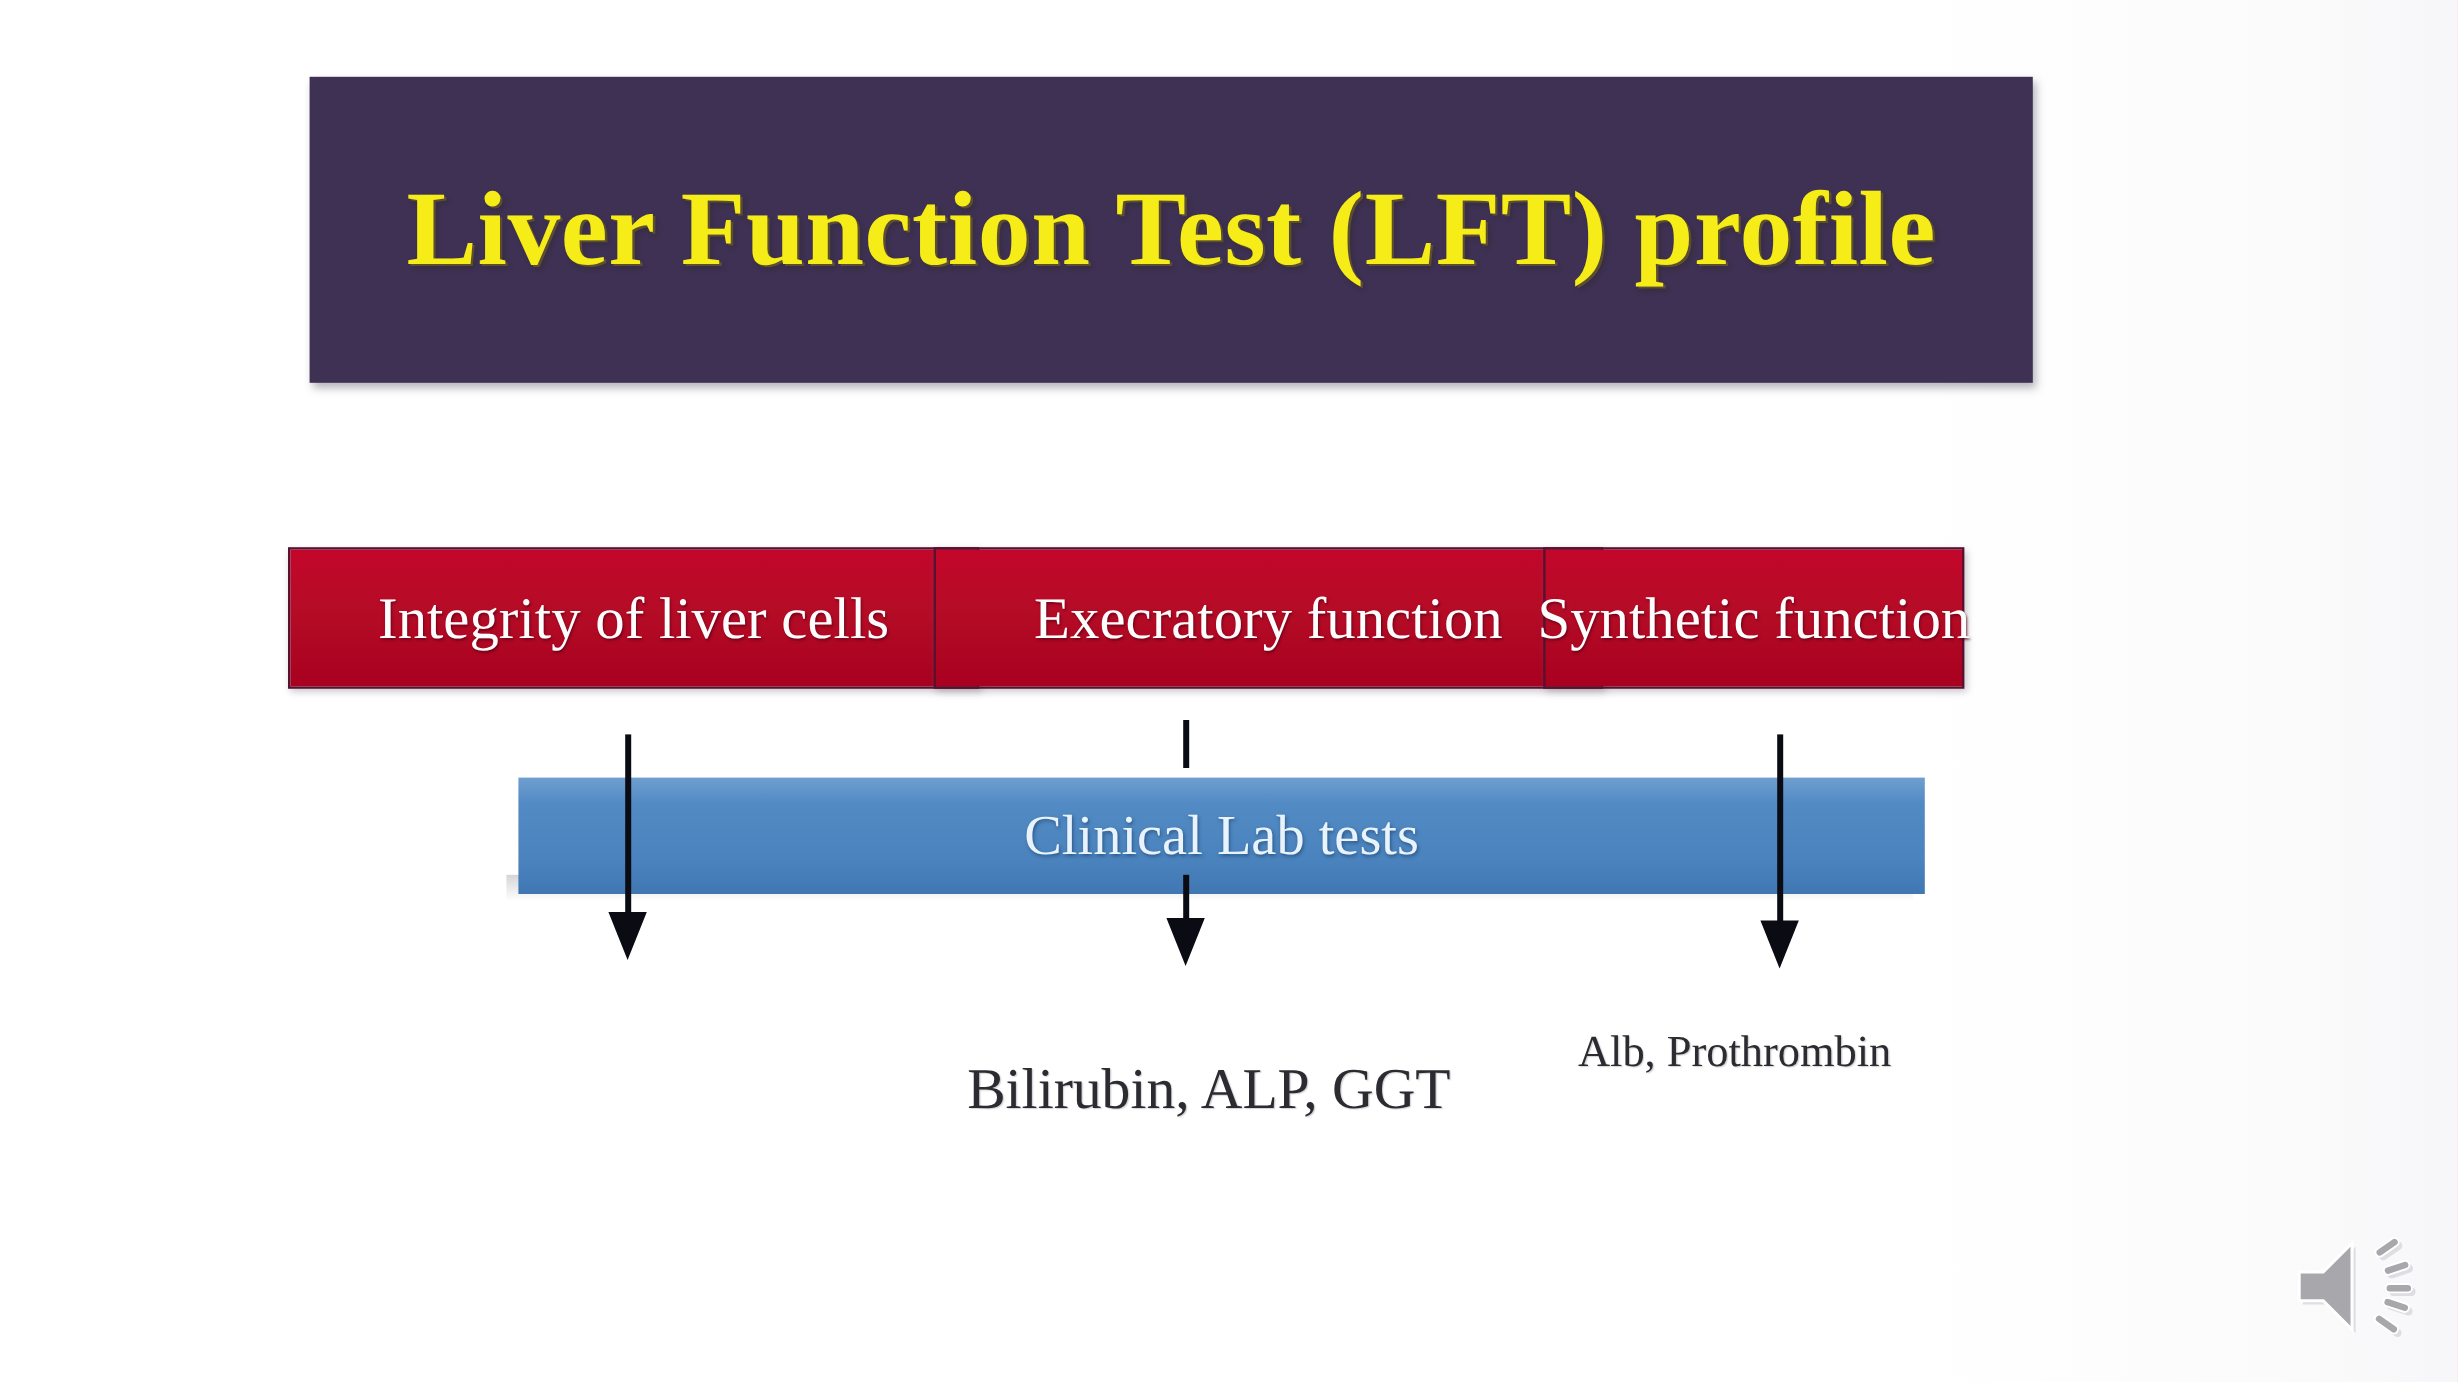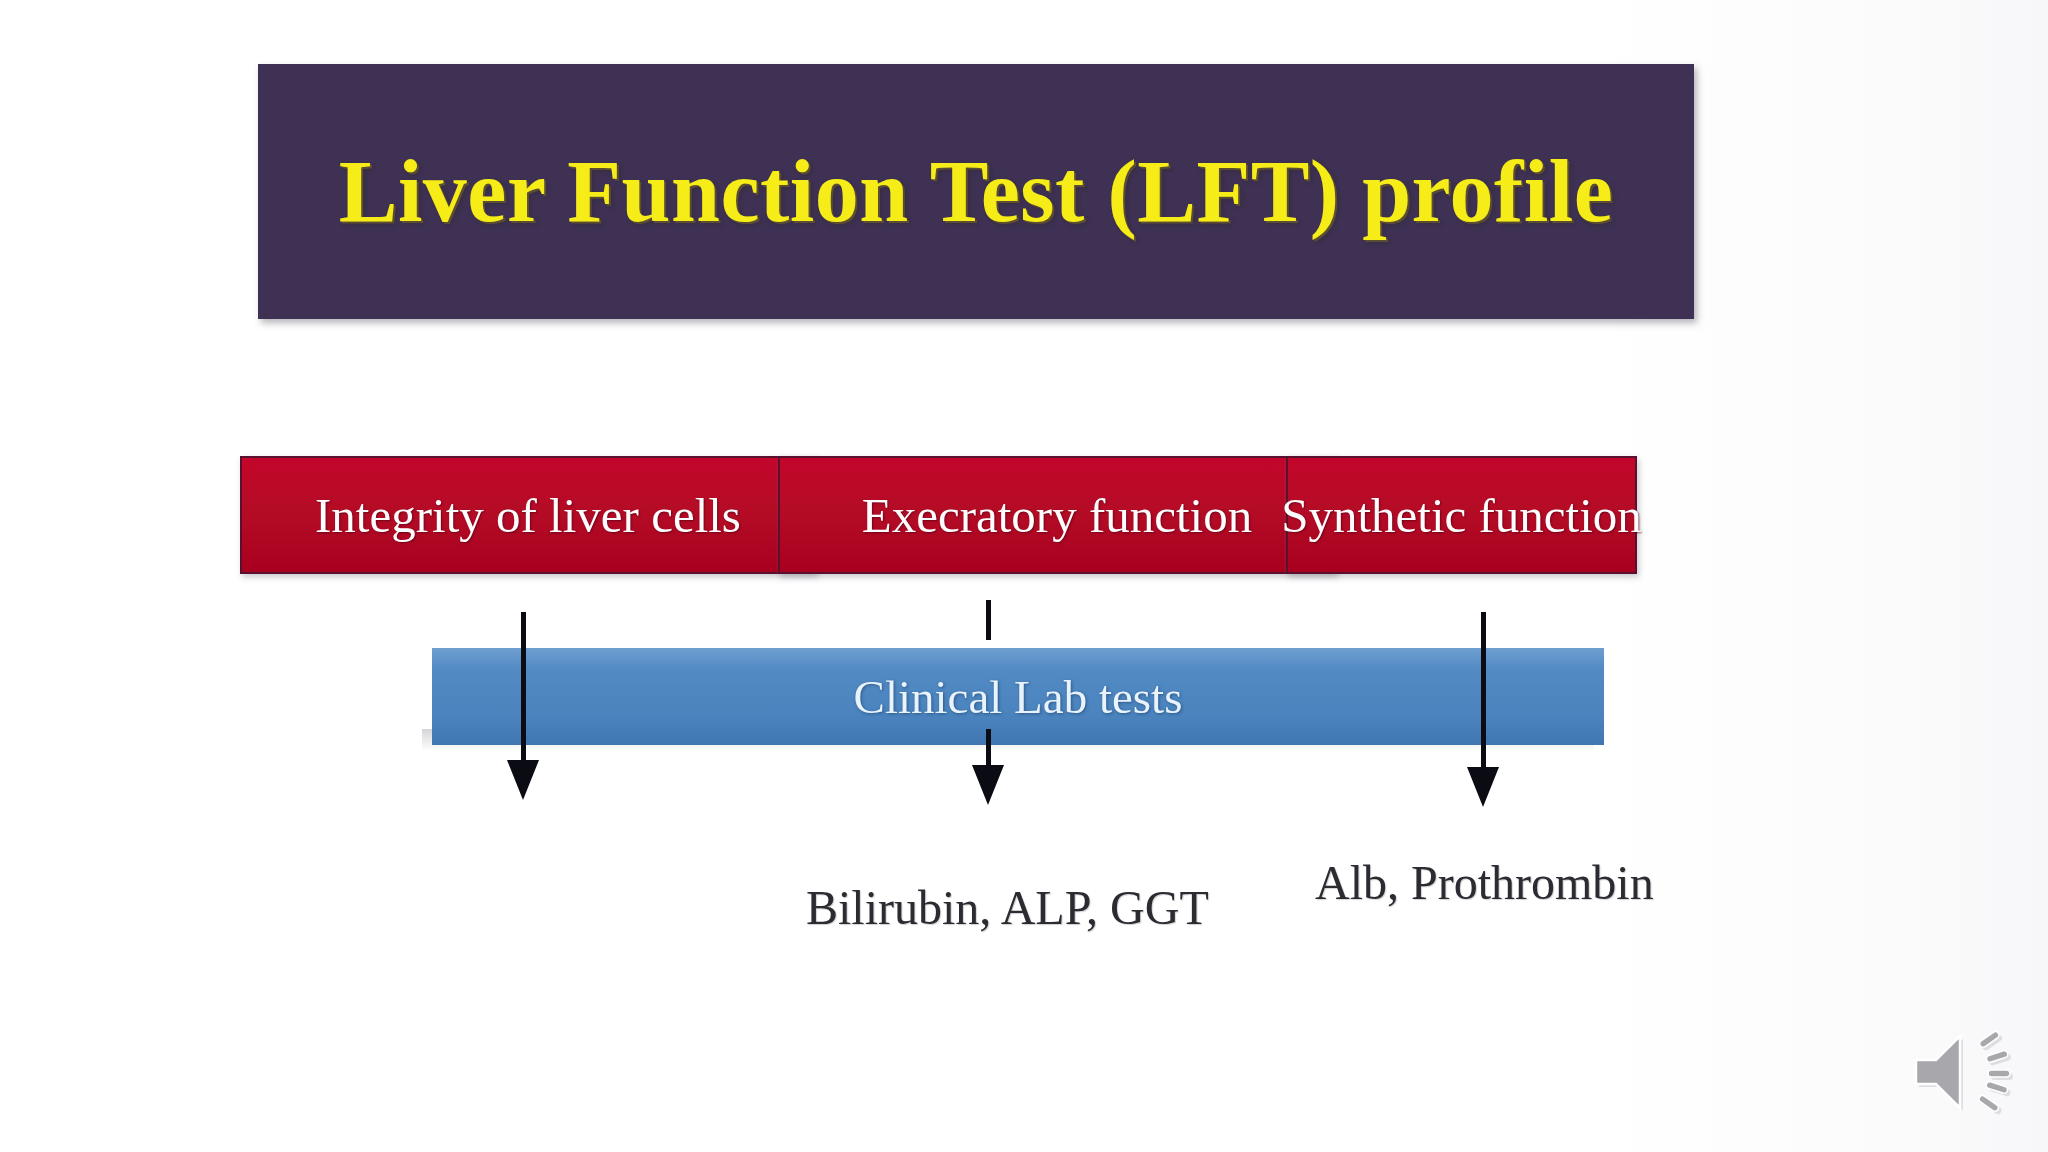--- a/index.html
+++ b/index.html
@@ -152,21 +152,21 @@
   
   .test-label {
     position: absolute;
     font-family: "Liberation Serif", serif;
     color: #2b2b31;
     white-space: nowrap;
     text-shadow: 1px 1px 1px rgba(120,120,130,0.35);
   }
   #test-label-1 { left: 414px;  top: 864px; font-size: 52px; }
   #test-label-2 { left: 806px;  top: 880px; font-size: 48px; }
-  #test-label-3 { left: 1315px; top: 855px; font-size: 48px; }
+  #test-label-3 { left: 1315px; top: 855px; font-size: 37px; }
 
   
   #speaker-icon {
     position: absolute;
     left: 1908px;
     top: 1020px;
     width: 120px;
     height: 110px;
     z-index: 20;
   }

